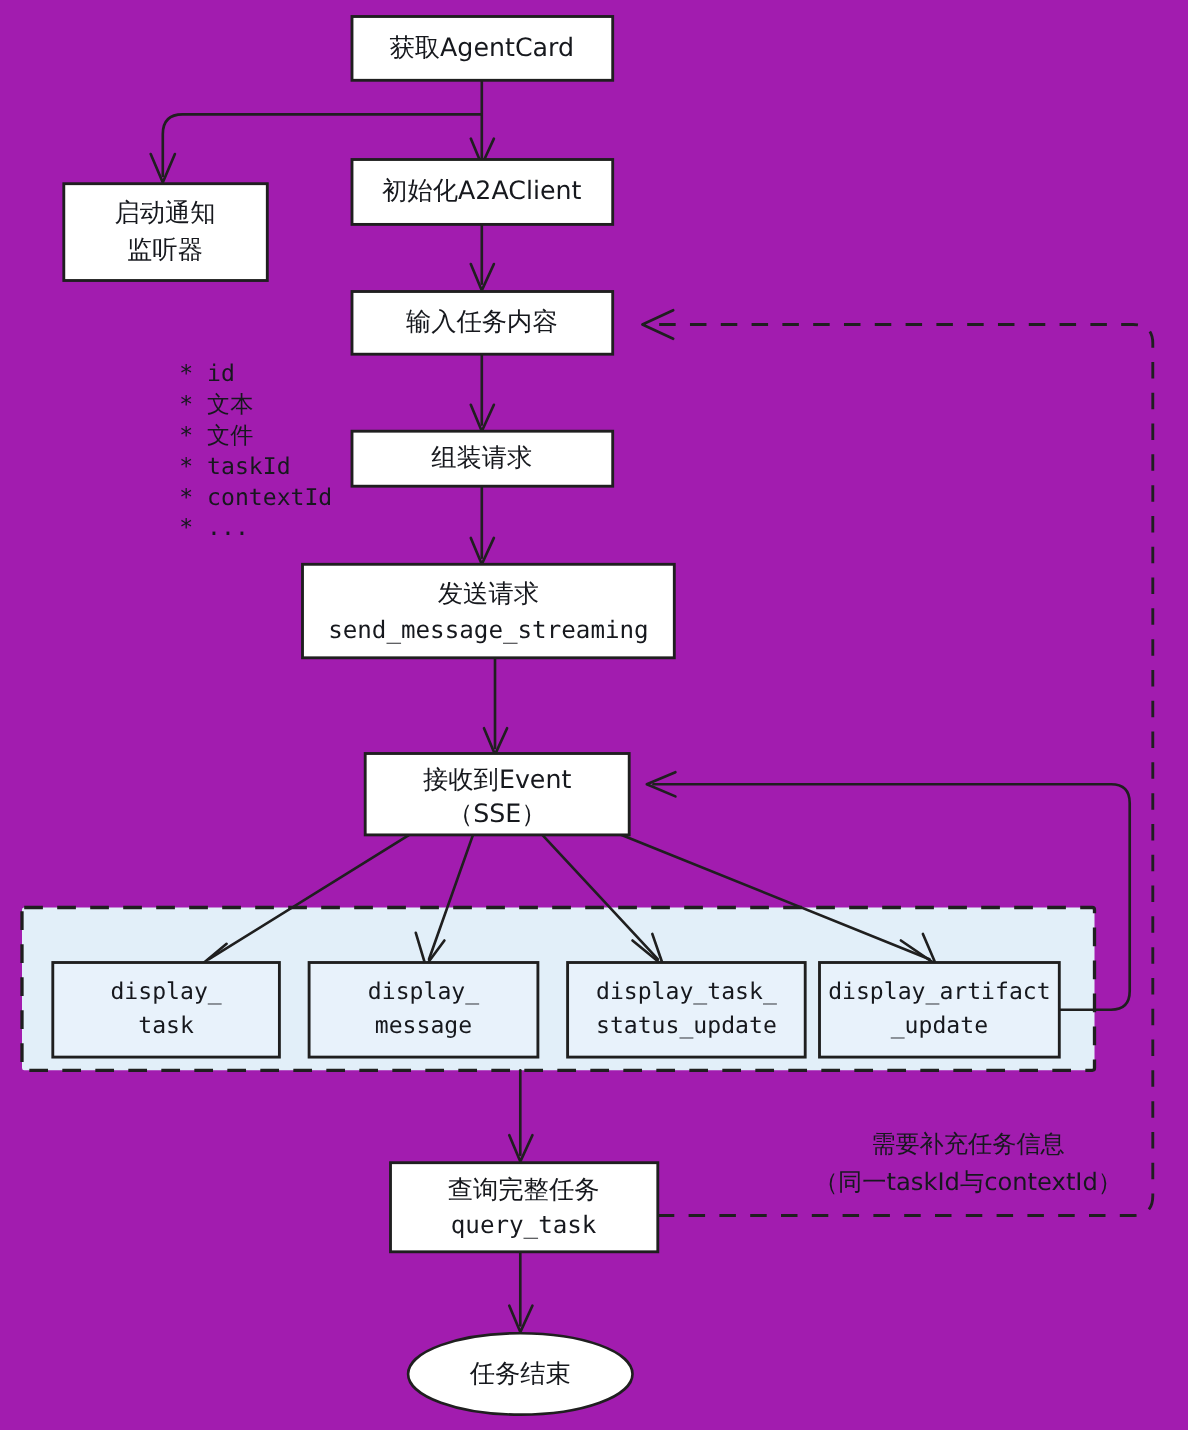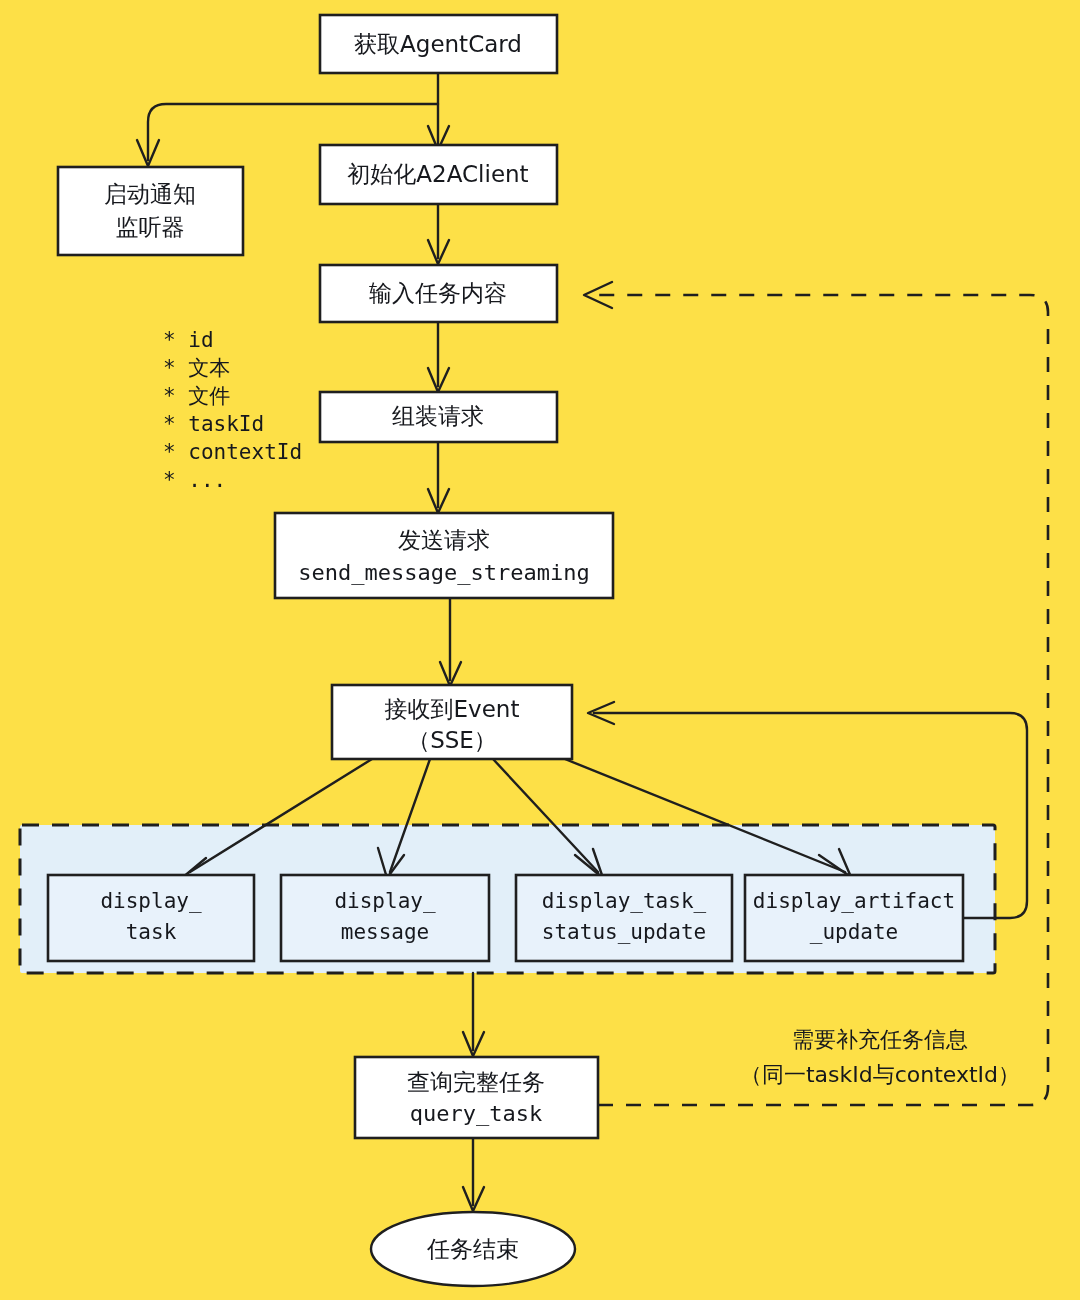--- a/index.html
+++ b/index.html
@@ -1,18 +1,18 @@
 <!DOCTYPE html>
 <html><head>
 <meta charset="utf-8">
 <style>
   html,body{margin:0;padding:0;background:#ffffff;}
   body{width:1080px;height:1300px;overflow:hidden;
        font-family:"DejaVu Sans","Liberation Sans",sans-serif;}
-  #stage{position:relative;width:1080px;height:1300px;background:#fde047;}
+  #stage{position:relative;width:1080px;height:1300px;background:#a21caf;}
   svg#flow{position:absolute;inset:0;width:1080px;height:1300px;}
   .node-rect{fill:#ffffff;stroke:#1f1f1f;stroke-width:2.6;}
   .node-rect.on-blue{fill:#e8f2fb;}
   .node-ellipse{fill:#ffffff;stroke:#1f1f1f;stroke-width:2.4;}
   .panel-dashed{fill:#e2eff9;stroke:#1f1f1f;stroke-width:3;
                 stroke-dasharray:17 13;stroke-linecap:butt;}
   .edge{fill:none;stroke:#1f1f1f;stroke-width:2.4;stroke-linecap:round;
         stroke-linejoin:round;}
   .edge-dashed{fill:none;stroke:#1f1f1f;stroke-width:2.6;
                stroke-dasharray:15 13;stroke-linecap:butt;}

